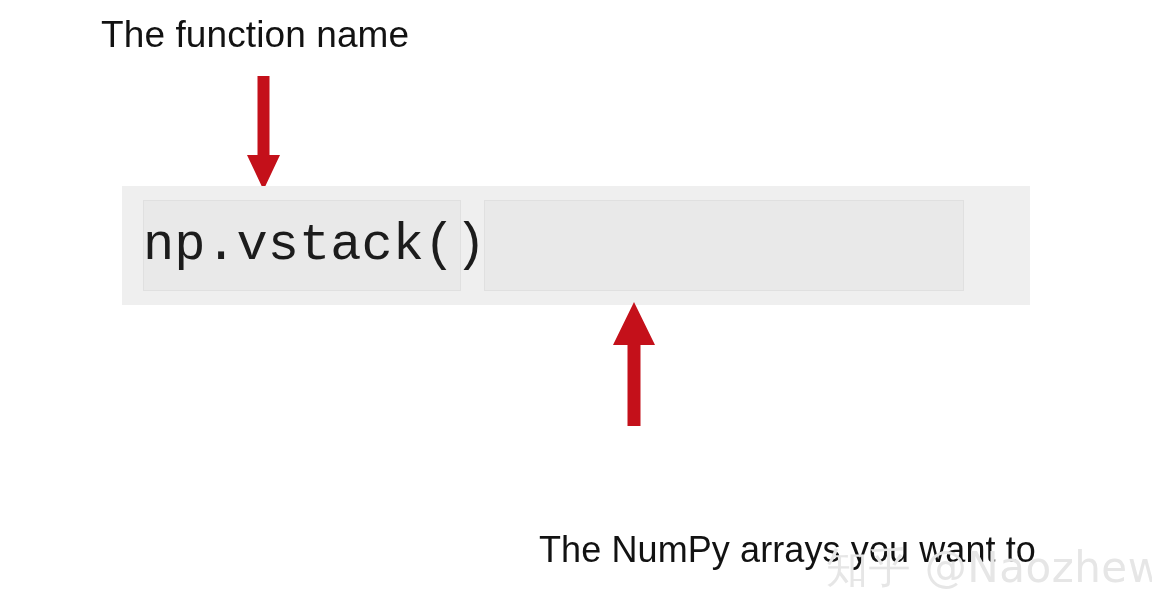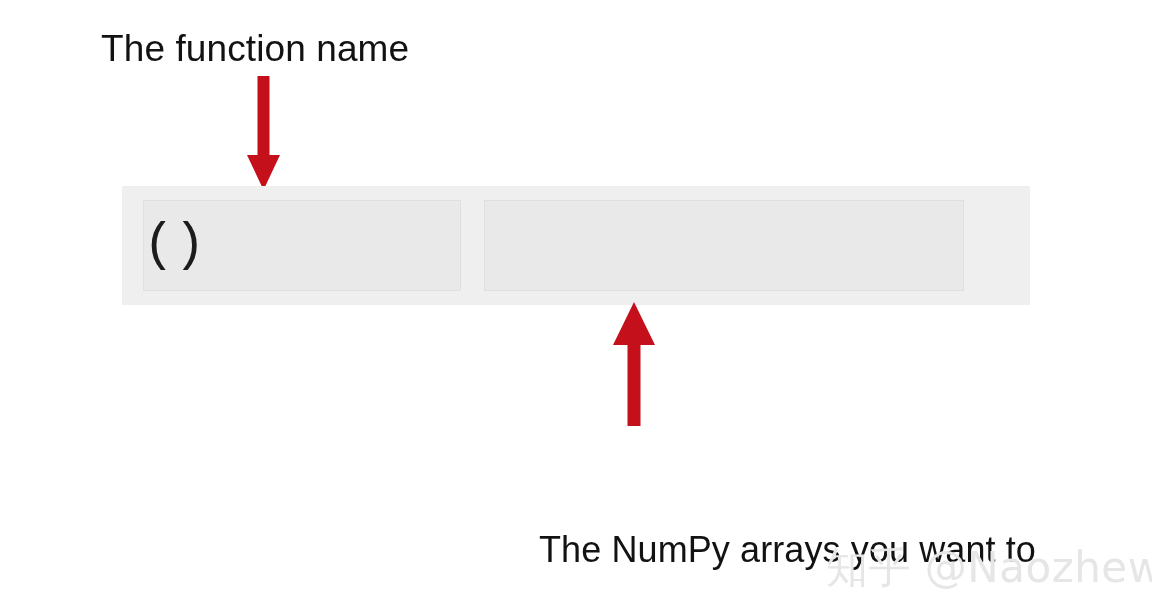--- a/index.html
+++ b/index.html
@@ -20,21 +20,21 @@
   .annot-label {
     position: absolute;
     color: #121212;
     font-family: "Liberation Sans", sans-serif;
     font-weight: 400;
     letter-spacing: 0.1px;
     white-space: pre;
   }
   #top-label {
     left: 101px;
-    top: 27px;
+    top: 13px;
     font-size: 37px;
     line-height: 44px;
   }
   #bottom-label {
     left: 491px;
     top: 427px;
     font-size: 36px;
     line-height: 49px;
   }
   #bottom-label .cap-line { display: block; margin-left: 48px; }
@@ -122,21 +122,21 @@
     <polygon points="17.5,0 29.5,0 29.5,79 40,79 23.5,114 7,79 17.5,79" fill="#C4101A"></polygon>
   </svg>
 </div>
 
 <div id="code-block">
 
   <div class="hl-box" id="hl-func"></div>
 
   <div class="hl-box" id="hl-args"></div>
 
-  <div class="code-row"><span class="code-seg">(</span><span class="code-seg">)</span></div>
+  <div class="code-row"><span class="code-seg">np.vstack</span><span class="code-seg">(</span><span class="code-seg">)</span></div>
 </div>
 
 <div class="arrow" id="arrow-up">
   <svg width="56" height="124" viewBox="0 0 56 124" xmlns="http://www.w3.org/2000/svg">
     <polygon points="28,0 49,43 34.5,43 34.5,124 21.5,124 21.5,43 7,43" fill="#C4101A"></polygon>
   </svg>
 </div>
 
 <div class="annot-label" id="bottom-label">
   <span class="cap-line">The NumPy arrays you want to</span>

